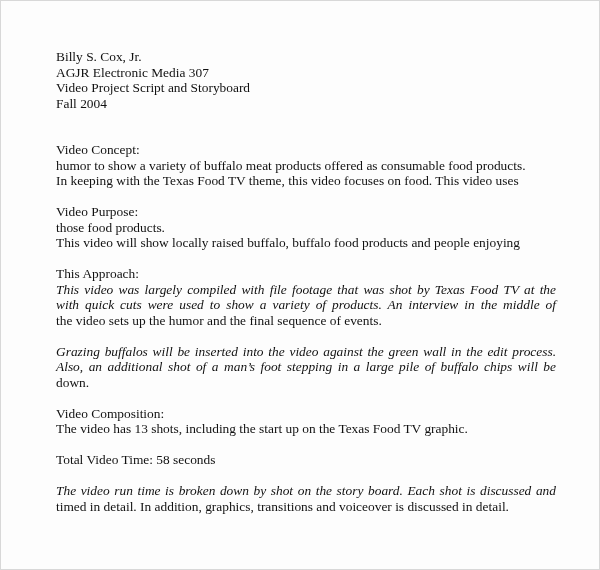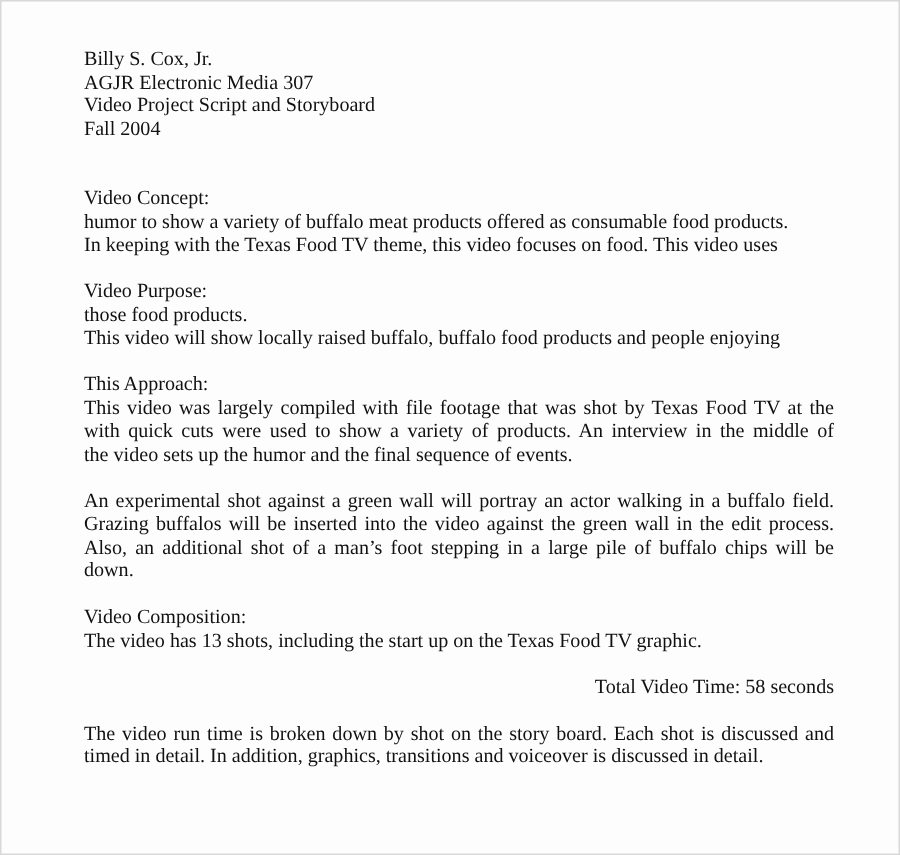--- a/index.html
+++ b/index.html
@@ -11,28 +11,28 @@
       position: absolute; left: 0; top: 0;
       width: 598px; height: 568px;
       border: 1px solid #d8d8d8;
       background: #fdfdfd;
       font-family: "Liberation Serif", "DejaVu Serif", serif;
       font-size: 13.4px;
       line-height: 15.5px;
       color: #111111;
     }
     .content {
-      position: absolute; left: 55px; top: 30px; width: 500px;
+      position: absolute; left: 55px; top: 48px; width: 500px;
     }
     .gap { height: 15.5px; }
     .gap2 { height: 31px; }
-    .center { text-align: right; }
+    .center { text-align: left; }
     .header-line { display: block; white-space: nowrap; }
     .para-line { display: block; white-space: nowrap; font-family: Liberation Serif, serif; }
-    .jline { display: block; text-align: justify; text-align-last: justify; white-space: normal; }
+    .jline { display: block; text-align: justify; text-align-last: justify; white-space: normal; font-style: italic; }
   </style>
 </head>
 <body>
 
 <div class="page">
   <div class="content">
 
     <div>
       <span class="header-line">Billy S. Cox, Jr.</span>
       <span class="header-line">AGJR Electronic Media 307</span>
@@ -57,21 +57,20 @@
     </div>
 
     <div class="gap"></div>
 
     <div>
       <span class="para-line">This Approach:</span>
       <span class="jline">This video was largely compiled with file footage that was shot by Texas Food TV at the</span>
       <span class="jline">with quick cuts were used to show a variety of products. An interview in the middle of</span>
       <span class="para-line">the video sets up the humor and the final sequence of events.</span>
       <div class="gap"></div>
-      <span class="jline">An experimental shot against a green wall will portray an actor walking in a buffalo field.</span>
       <span class="jline">Grazing buffalos will be inserted into the video against the green wall in the edit process.</span>
       <span class="jline">Also, an additional shot of a man’s foot stepping in a large pile of buffalo chips will be</span>
       <span class="para-line">down.</span>
     </div>
 
     <div class="gap"></div>
 
     <div>
       <span class="para-line">Video Composition:</span>
       <span class="para-line">The video has 13 shots, including the start up on the Texas Food TV  graphic.</span>

